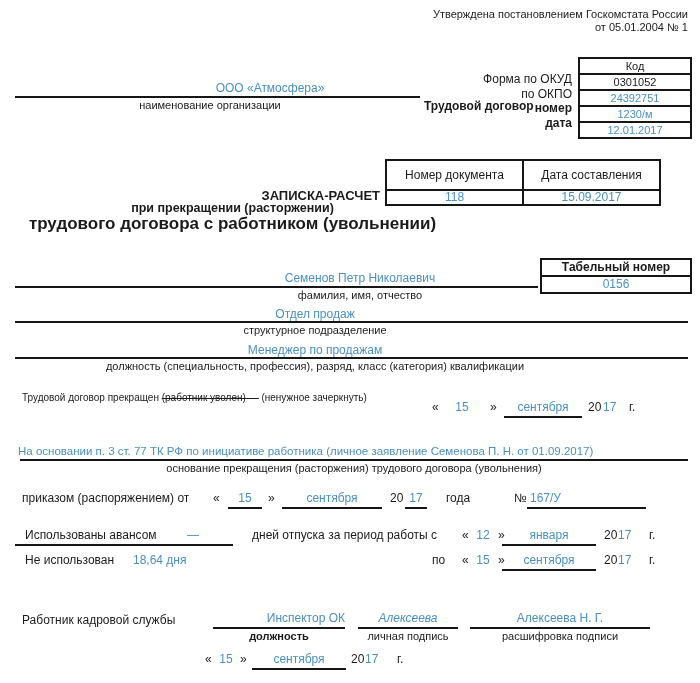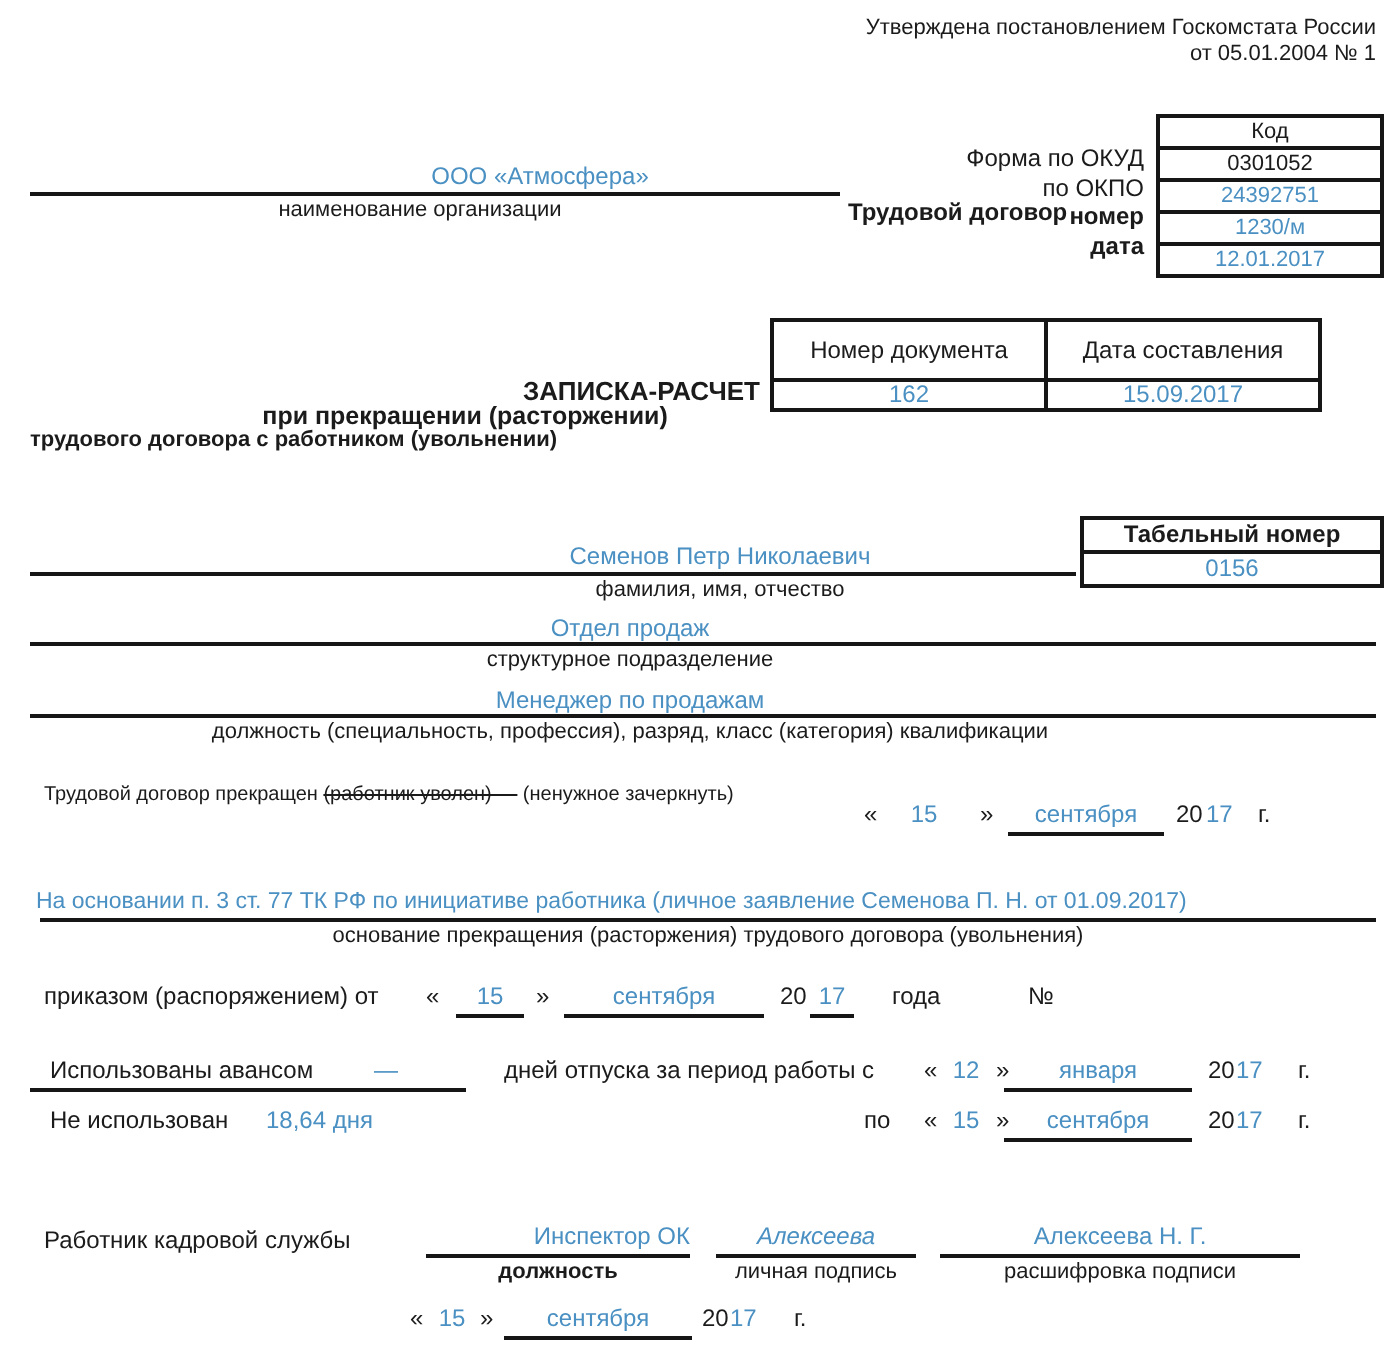--- a/index.html
+++ b/index.html
@@ -37,21 +37,21 @@
 
   
   .doc-table{left:385px;top:159px;border-collapse:collapse;}
   .doc-table td{border:2px solid #161616;width:111px;text-align:center;line-height:13px;}
   .doc-table .hcell{height:26px;padding:1px 12px;}
   .doc-table .vcell{height:13px;padding:0 2px;}
 
   
   .title-main{top:188px;left:0;width:380px;text-align:right;font-weight:bold;font-size:13px;padding-right:2px;}
   .title-sub1{top:201px;left:15px;width:435px;text-align:center;font-weight:bold;font-size:12.5px;}
-  .title-sub2{top:214px;left:15px;width:435px;font-weight:bold;font-size:11px;}
+  .title-sub2{top:214px;left:15px;width:435px;text-align:center;font-weight:bold;font-size:17px;}
 
   
   .tab-table{left:540px;top:258px;border-collapse:collapse;}
   .tab-table td{border:2px solid #161616;width:144px;height:12px;line-height:13px;text-align:center;padding:1px 2px;}
 
   
   .fio-val{top:271px;left:180px;width:360px;text-align:center;}
   .fio-line{top:286px;left:15px;width:523px;}
   .fio-cap{top:289px;left:180px;width:360px;text-align:center;}
   .dept-val{top:307px;left:15px;width:600px;text-align:center;}
@@ -156,21 +156,21 @@
   <div class="abs org-line hline"></div>
   <div class="abs org-cap cap">наименование организации</div>
 
   <table class="abs doc-table">
     <tbody>
         <tr>
       <td class="hcell">Номер документа</td>
       <td class="hcell">Дата составления</td>
     </tr>
     <tr>
-      <td class="vcell bl">162</td>
+      <td class="vcell bl">118</td>
       <td class="vcell bl">15.09.2017</td>
     </tr>
   </tbody>
     </table>
 
   <div class="abs title-main">ЗАПИСКА-РАСЧЕТ</div>
   <div class="abs title-sub1">при прекращении (расторжении)</div>
   <div class="abs title-sub2">трудового договора с работником (увольнении)</div>
 
   <table class="abs tab-table">
@@ -218,20 +218,21 @@
   <div class="abs row order-row">
     <span class="lab">приказом (распоряжением) от</span>
     <span class="qo">«</span>
     <span class="day ubox bl">15</span>
     <span class="qc">»</span>
     <span class="month ubox bl">сентября</span>
     <span class="cent">20</span>
     <span class="yr ubox bl">17</span>
     <span class="goda">года</span>
     <span class="nosign">№</span>
+    <span class="num ubox bl">167/У</span>
   </div>
 
   <div class="abs row vac1">
     <span class="vac-ubox">
         <span class="ulab">Использованы авансом</span>
         <span class="udash bl">—</span>
       </span>
     <span class="period">дней отпуска за период работы с</span>
     <span class="vdate-qo">«</span>
     <span class="vdate-day bl">12</span>

